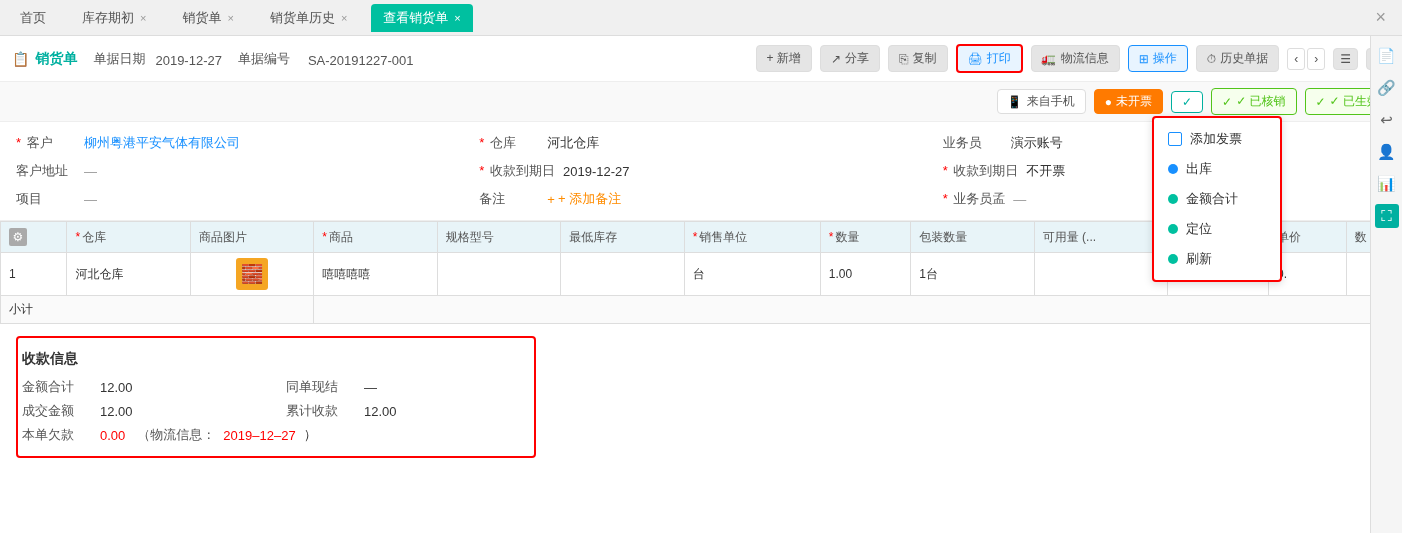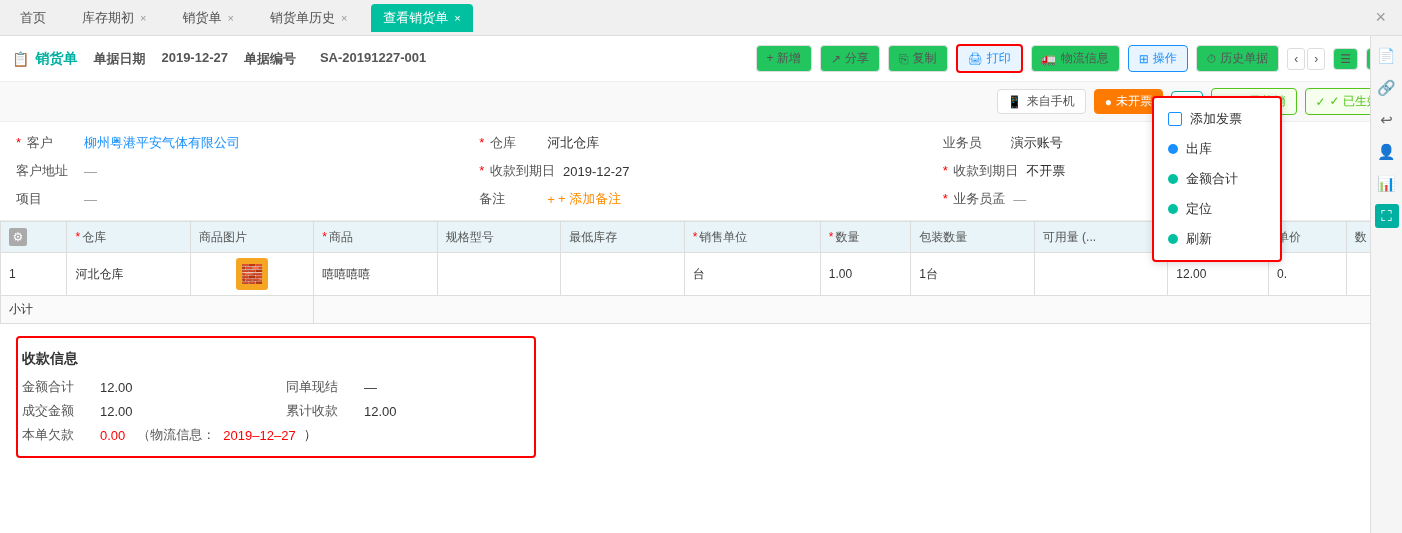--- a/index.html
+++ b/index.html
@@ -23,25 +23,25 @@
     
     .main-area { background: #fff; min-height: calc(533px - 36px); position: relative; }
 
     
     .doc-header {
       display: flex; align-items: center; padding: 8px 12px; border-bottom: 1px solid #eee;
       background: #fff; gap: 16px;
     }
     .doc-title { display: flex; align-items: center; gap: 6px; color: #00b0a0; font-size: 14px; font-weight: bold; }
     .doc-meta { display: flex; align-items: center; gap: 16px; font-size: 13px; color: #555; }
-    .doc-meta span { display: flex; align-items: flex-start; gap: 12px; font-weight: bold; }
+    .doc-meta span { display: flex; align-items: flex-end; gap: 6px; }
     .doc-actions { margin-left: auto; display: flex; align-items: center; gap: 8px; }
     .action-btn {
       display: flex; align-items: center; gap: 4px; padding: 4px 10px; border: 1px solid #ddd;
-      border-radius: 4px; cursor: pointer; font-size: 12px; background: #22c55e; color: #555;
+      border-radius: 4px; cursor: pointer; font-size: 12px; background: #e5e5e5; color: #555;
       white-space: nowrap;
     }
     .action-btn.active-op { background: #e8f4ff; color: #1890ff; border-color: #1890ff; }
     .status-btn {
       display: flex; align-items: center; gap: 4px; padding: 4px 10px; border: 1px solid #52c41a;
       border-radius: 4px; font-size: 12px; color: #52c41a; background: #f6ffed; cursor: pointer;
     }
 
     
     .sec-toolbar {
@@ -98,21 +98,21 @@
       display: flex; flex-direction: column; align-items: center; padding: 8px 0; gap: 8px;
     }
     .sidebar-icon {
       width: 24px; height: 24px; display: flex; align-items: center; justify-content: center;
       cursor: pointer; color: #666; font-size: 15px; border-radius: 3px;
     }
     .sidebar-icon.active { background: #00b0a0; color: #fff; }
 
     
     .dropdown-menu {
-      position: absolute; top: 60px; right: 120px; background: #fff;
+      position: absolute; top: 80px; right: 120px; background: #fff;
       border: 2px solid red; border-radius: 4px; padding: 6px 0; z-index: 100;
       min-width: 130px; box-shadow: 0 2px 8px rgba(0,0,0,0.15);
     }
     .dropdown-item {
       display: flex; align-items: center; gap: 8px; padding: 6px 14px;
       cursor: pointer; font-size: 13px; color: #333;
     }
     .dropdown-item .dot { width: 10px; height: 10px; border-radius: 50%; flex-shrink: 0; }
     .dropdown-item .square-icon { width: 14px; height: 14px; border: 1px solid #1890ff; border-radius: 2px; flex-shrink: 0; }
     .dot-blue { background: #1890ff; }

